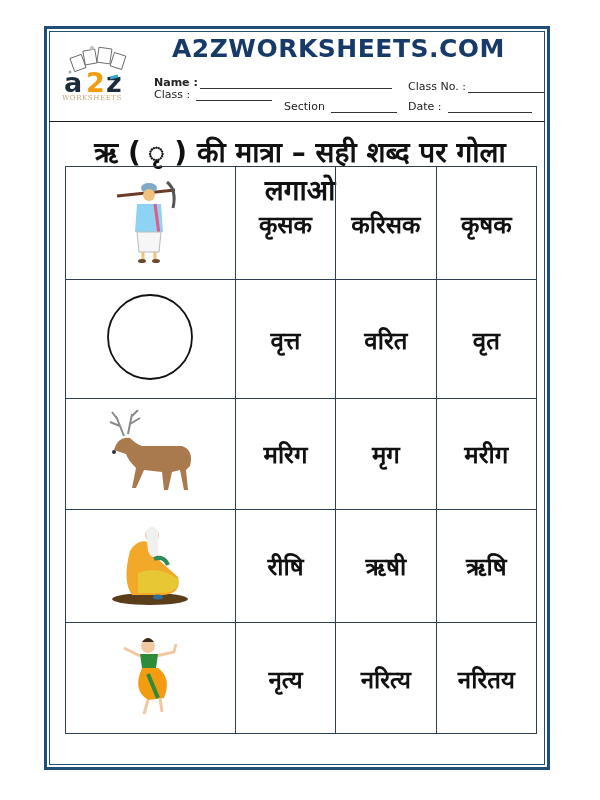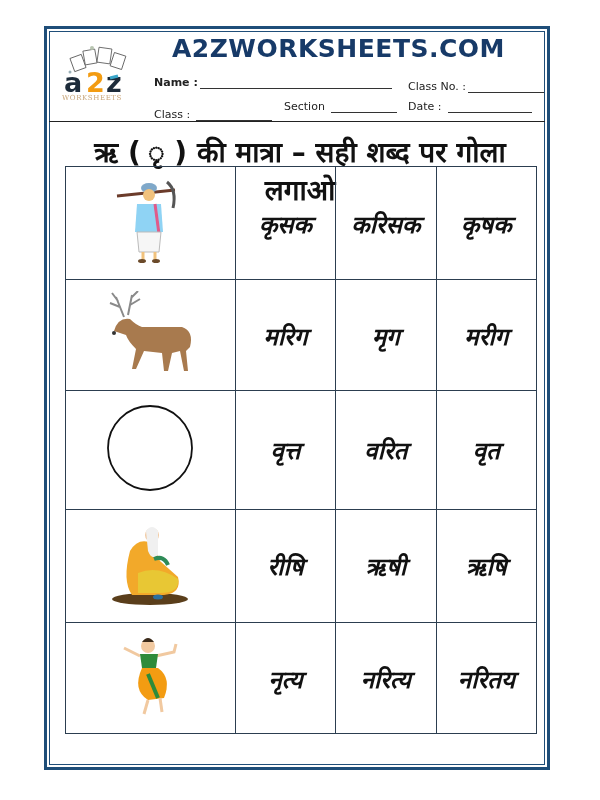--- a/index.html
+++ b/index.html
@@ -7,21 +7,21 @@
   .frame-outer { position:absolute; left:44px; top:26px; width:506px; height:744px; border:3px solid #1f4e79; box-sizing:border-box; }
   .frame-inner { position:absolute; left:49px; top:31px; width:496px; height:734px; border:1px solid #1f4e79; box-sizing:border-box; }
   .header-sep { position:absolute; left:49px; top:121px; width:496px; height:0; border-top:1.5px solid #222; }
   .brand { position:absolute; left:172px; top:34px; font-family:"DejaVu Sans", sans-serif; font-weight:bold; font-size:25px; color:#173a68; letter-spacing:0.5px; }
   .logo { position:absolute; left:62px; top:42px; width:78px; height:64px; }
   .logo-word { position:absolute; left:0; top:52px; width:78px; text-align:left; font-family:"DejaVu Serif", serif; font-size:7px; color:#c9a67a; letter-spacing:0.6px; }
   .field { position:absolute; font-size:11px; color:#222; white-space:nowrap; }
   .field .line { display:inline-block; border-bottom:1px solid #333; height:10px; vertical-align:bottom; margin-left:2px; }
   .title { position:absolute; left:60px; top:132px; width:480px; text-align:center; font-size:28px; font-weight:bold; color:#111; font-family:"DejaVu Sans", sans-serif; }
   table.ws { position:absolute; left:65px; top:166px; width:472px; height:568px; border-collapse:collapse; }
-  table.ws td { border:1.2px solid #2c3e50; text-align:center; vertical-align:middle; padding:0;font-style:italic; }
+  table.ws td { border:1.2px solid #2c3e50; text-align:center; vertical-align:middle; padding:0; }
   td.pic { width:170px; }
   td.opt { width:100px; font-size:24px; font-weight:bold; color:#111; font-family:"DejaVu Sans", sans-serif; }
 </style>
 </head>
 <body>
 
 <div class="frame-outer"></div>
 <div class="frame-inner"></div>
 
 <div class="logo">
@@ -43,21 +43,21 @@
 </div>
 
 <div class="brand">A2ZWORKSHEETS.COM</div>
 
 <div class="field" style="left:154px; top:76px;font-weight:bold;">
   <span>Name :</span><span class="line" style="width:192px;"></span>
 </div>
 <div class="field" style="left:408px; top:80px;">
   <span>Class No. :</span><span class="line" style="width:76px;"></span>
 </div>
-<div class="field" style="left:154px; top:108px;">
+<div class="field" style="left:154px; top:88px;">
   <span>Class :</span><span class="line" style="width:76px; margin-left:6px;"></span>
 </div>
 <div class="field" style="left:284px; top:100px;">
   <span>Section</span><span class="line" style="width:66px; margin-left:6px;"></span>
 </div>
 <div class="field" style="left:408px; top:100px;">
   <span>Date :</span><span class="line" style="width:84px; margin-left:6px;"></span>
 </div>
 
 <div class="header-sep"></div>
@@ -83,43 +83,43 @@
         <ellipse cx="41" cy="83" rx="4" ry="2" fill="#6b4a2a"></ellipse>
       </svg>
     </td>
     <td class="opt">कृसक</td>
     <td class="opt">करिसक</td>
     <td class="opt">कृषक</td>
   </tr>
 
   <tr>
     <td class="pic">
+      <svg width="90" height="90" viewBox="0 0 90 90">
+        <circle cx="45" cy="45" r="42" fill="none" stroke="#111" stroke-width="1.8"></circle>
+      </svg>
+    </td>
+    <td class="opt">वृत्त</td>
+    <td class="opt">वरित</td>
+    <td class="opt">वृत</td>
+  </tr>
+
+  <tr>
+    <td class="pic">
       <svg width="96" height="84" viewBox="0 0 96 84">
         <g stroke="#8a8a8a" stroke-width="2" fill="none">
           <path d="M22 26 L14 6 M18 16 L8 12 M16 10 L10 2"></path>
           <path d="M26 24 L30 4 M28 14 L38 8 M30 6 L36 0"></path>
         </g>
         <path d="M12 40 Q16 26 28 28 Q34 34 40 36 L80 36 Q92 40 88 56 L84 60 L86 80 L82 80 L78 60 L70 62 L66 80 L62 80 L60 62 L42 60 L34 78 L30 78 L34 58 Q26 50 24 44 Z" fill="#a87a4e"></path>
         <circle cx="12" cy="42" r="2" fill="#333"></circle>
       </svg>
     </td>
     <td class="opt">मरिग</td>
     <td class="opt">मृग</td>
     <td class="opt">मरीग</td>
-  </tr>
-
-  <tr>
-    <td class="pic">
-      <svg width="90" height="90" viewBox="0 0 90 90">
-        <circle cx="45" cy="45" r="42" fill="none" stroke="#111" stroke-width="1.8"></circle>
-      </svg>
-    </td>
-    <td class="opt">वृत्त</td>
-    <td class="opt">वरित</td>
-    <td class="opt">वृत</td>
   </tr>
 
   <tr>
     <td class="pic">
       <svg width="84" height="86" viewBox="0 0 84 86">
         <ellipse cx="42" cy="78" rx="38" ry="6" fill="#5a3e1b"></ellipse>
         <path d="M22 30 Q30 16 44 22 L52 40 L70 56 Q74 72 56 74 L24 74 Q14 60 22 30 Z" fill="#f2a92a"></path>
         <path d="M30 52 Q50 44 70 58 Q72 72 52 72 L30 72 Z" fill="#e8c734"></path>
         <circle cx="44" cy="14" r="7" fill="#f1c9a0"></circle>
         <path d="M38 10 Q44 2 50 10 L50 34 Q44 40 40 30 Z" fill="#f0f0f0"></path>

